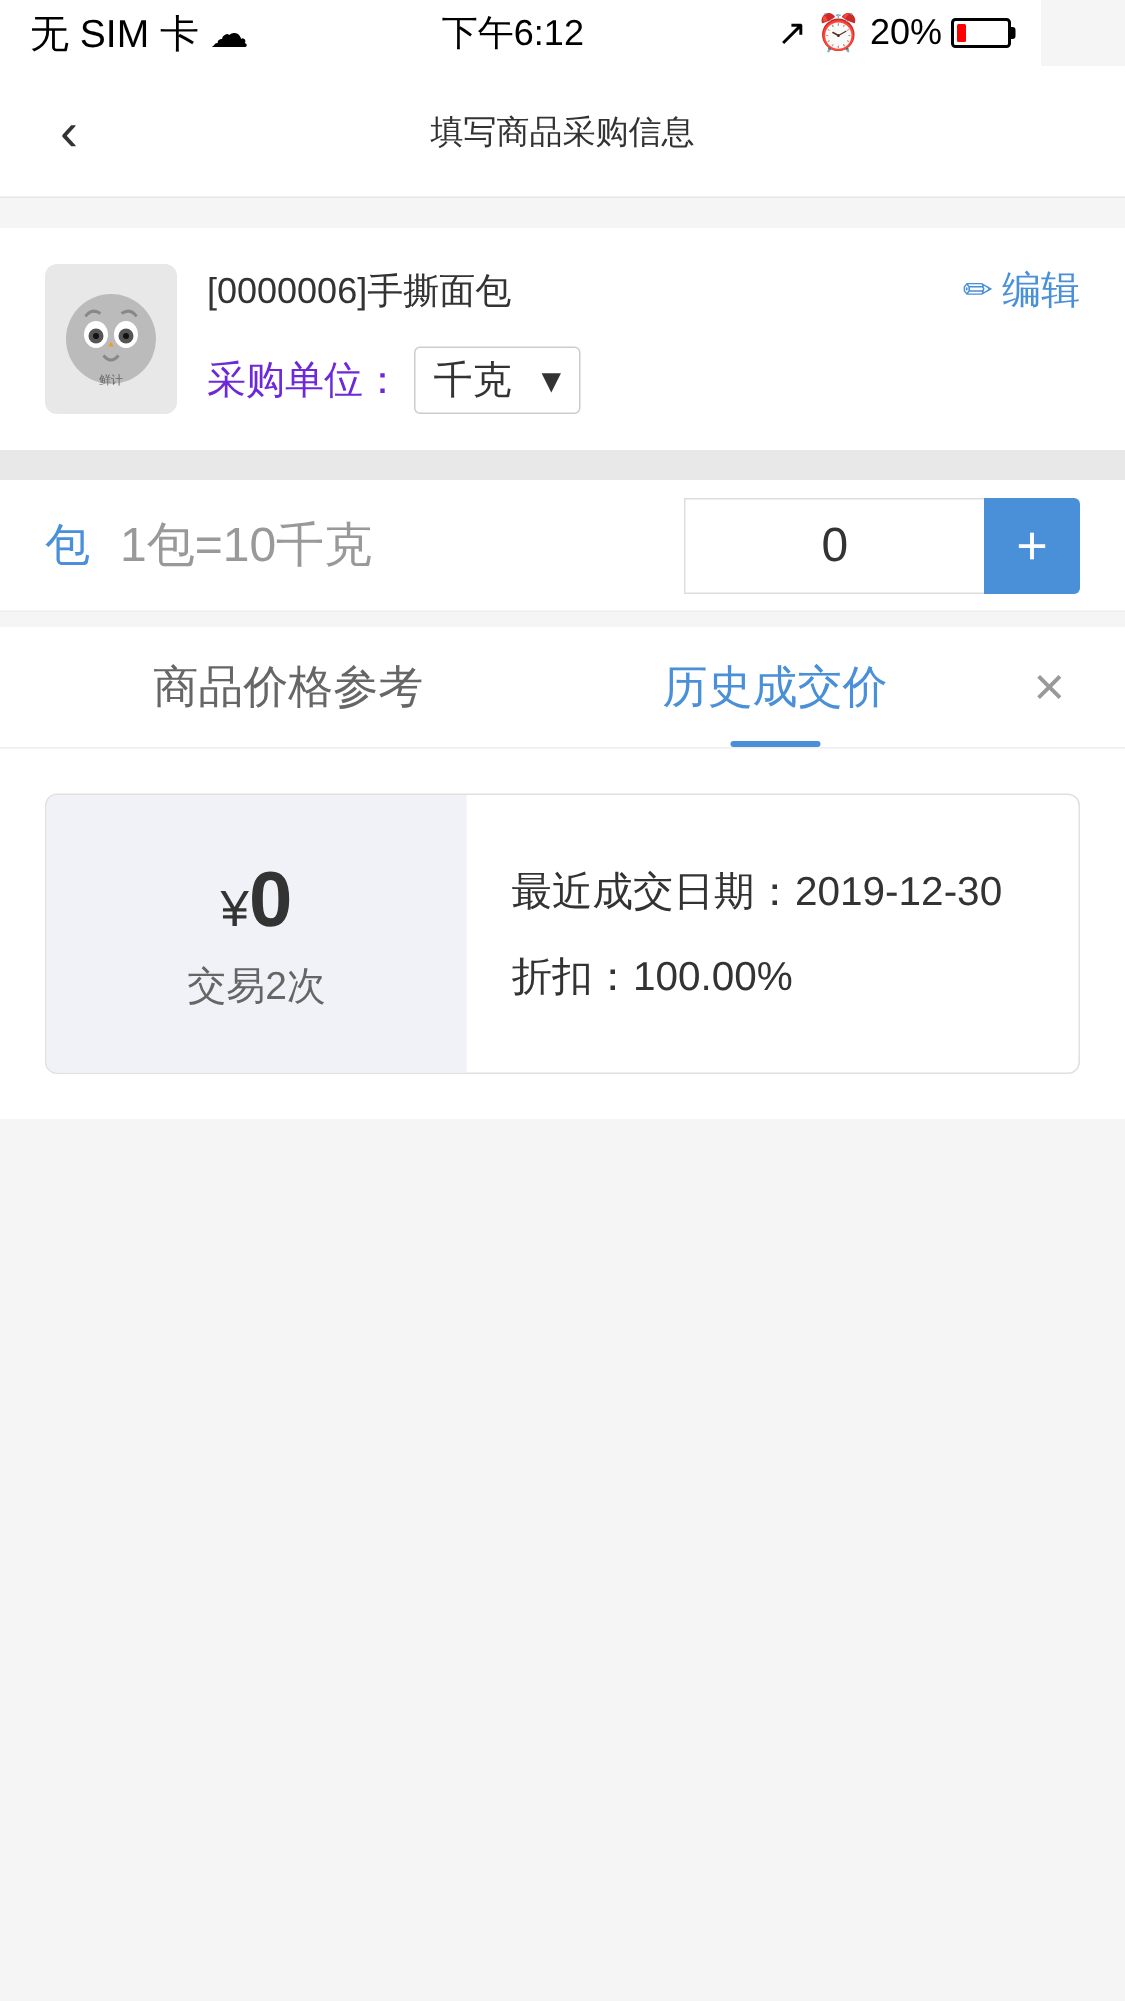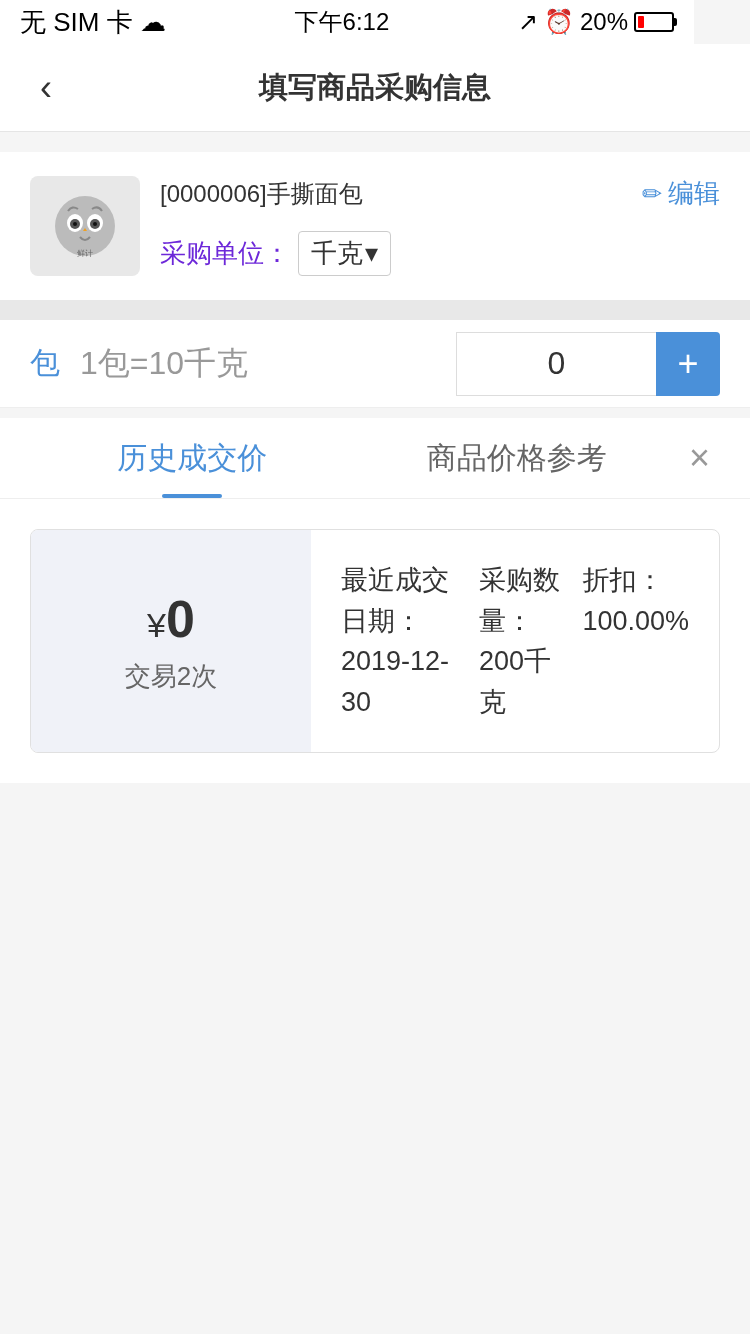--- a/index.html
+++ b/index.html
@@ -89,38 +89,38 @@
     .back-btn {
       font-size: 36px;
       color: #333;
       cursor: pointer;
       padding: 10px;
     }
     .nav-title {
       position: absolute;
       left: 50%;
       transform: translateX(-50%);
-      font-size: 29px;
-      font-weight: 700;
+      font-size: 22px;
+      font-weight: 400;
       color: #333;
     }
 
     
     .product-card {
       background: #fff;
       margin-top: 20px;
       padding: 24px 30px;
     }
     .product-header {
       display: flex;
       align-items: flex-start;
       gap: 20px;
     }
     .product-thumb {
-      width: 110px;
+      width: 88px;
       height: 100px;
       background: #e8e8e8;
       border-radius: 8px;
       display: flex;
       align-items: center;
       justify-content: center;
       flex-shrink: 0;
       overflow: hidden;
     }
     .owl-icon {
@@ -163,21 +163,21 @@
     }
     .unit-select {
       display: flex;
       align-items: center;
       border: 1px solid #ccc;
       border-radius: 4px;
       padding: 4px 12px;
       font-size: 26px;
       color: #333;
       background: #fff;
-      gap: 2px;
+      gap: 20px;
       cursor: pointer;
     }
     .price-ref {
       display: flex;
       align-items: center;
       gap: 8px;
       color: #4a90d9;
       font-size: 26px;
       cursor: pointer;
     }
@@ -325,20 +325,21 @@
     }
     .history-trades {
       font-size: 26px;
       color: #666;
       margin-top: 10px;
     }
     .history-right {
       flex: 1;
       padding: 30px 30px;
       display: flex;
+      flex-direction: column;
       justify-content: center;
       gap: 16px;
     }
     .history-detail-row {
       font-size: 27px;
       color: #333;
       line-height: 1.5;
     }
 
     
@@ -419,45 +420,42 @@
   <span class="unit-badge">包</span>
   <span class="unit-hint">1包=10千克</span>
   <div class="quantity-control">
     <input class="qty-input" type="text" value="0" style="">
     <button class="qty-plus">+</button>
   </div>
 </div>
 
 <div class="tab-panel">
   <div class="tab-bar">
+    <div class="tab-item">
+      <span>商品价格参考</span>
+    </div>
     <div class="tab-item active">
       <span>历史成交价</span>
-    </div>
-    <div class="tab-item">
-      <span>商品价格参考</span>
     </div>
     <div class="tab-close">×</div>
   </div>
 
   <div class="tab-content">
     <div class="history-card">
       <div class="history-left">
         <div class="history-price">
           <span class="history-price-symbol">¥</span><span>0</span>
         </div>
         <div class="history-trades">交易2次</div>
       </div>
       <div class="history-right">
         <div class="history-detail-row">
           <span>最近成交日期：</span><span>2019-12-30</span>
         </div>
         <div class="history-detail-row">
-          <span>采购数量：</span><span>200千克</span>
-        </div>
-        <div class="history-detail-row">
           <span>折扣：</span><span>100.00%</span>
         </div>
       </div>
     </div>
   </div>
 </div>
 
 <div class="main-bg"></div>
 
 </body></html>

